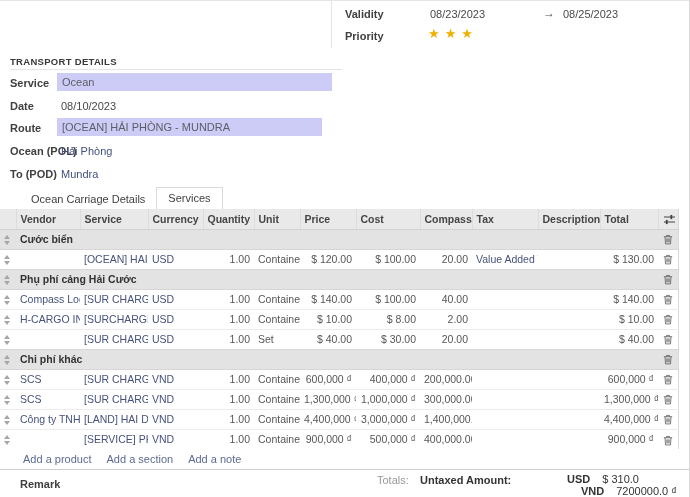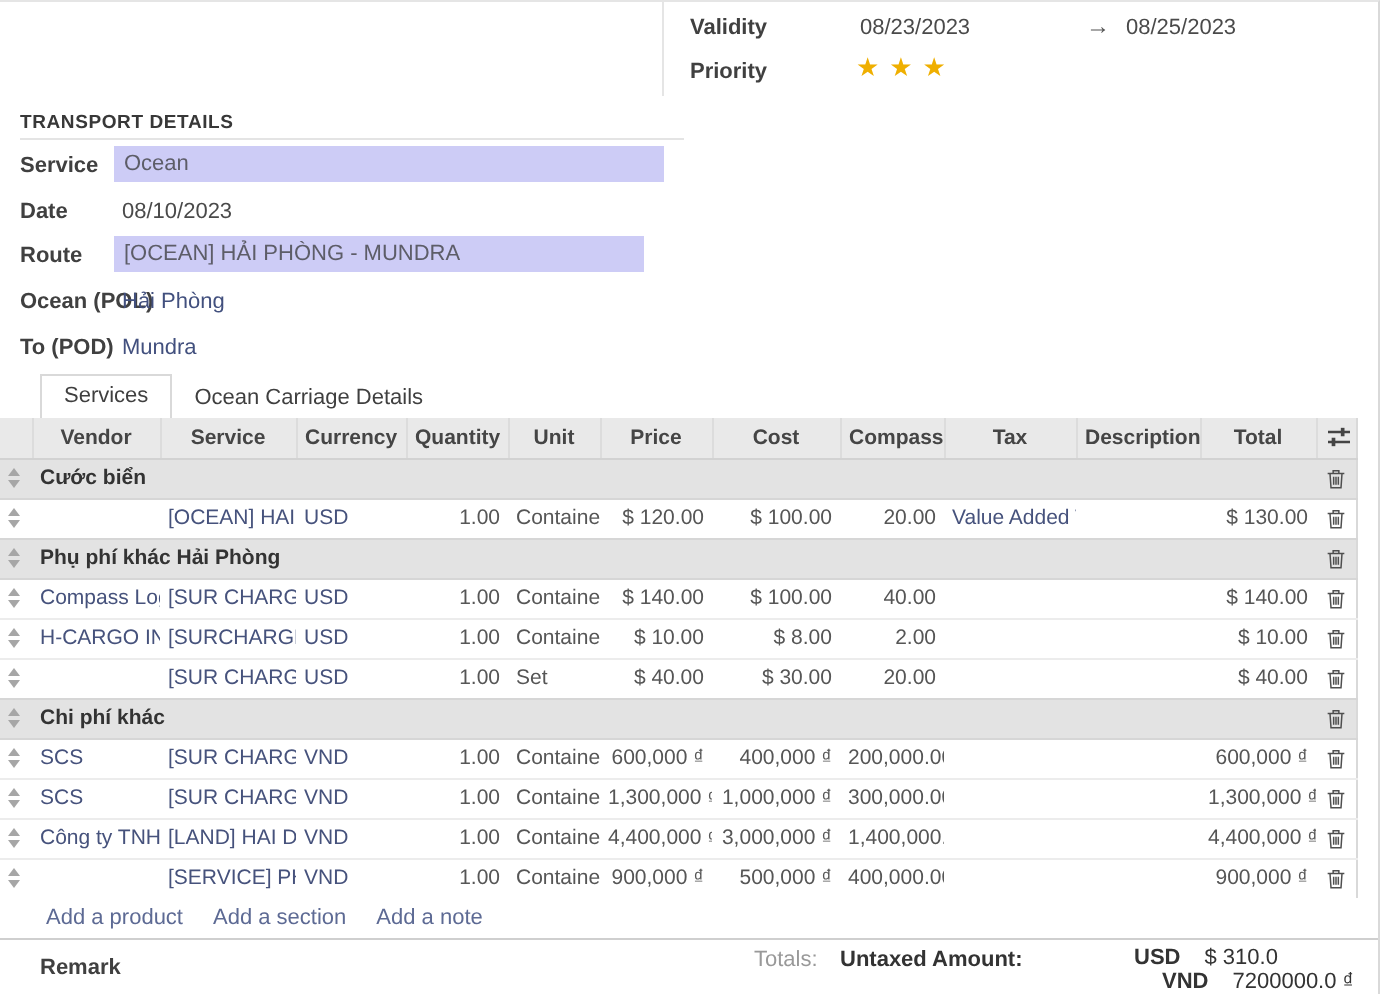--- a/index.html
+++ b/index.html
@@ -17,21 +17,21 @@
   .input-lav{left:57px;height:18px;background:#cdccf6;color:#5d5d68;line-height:18px;
              padding-left:5px;box-sizing:border-box;}
   
   .tabs{left:20px;top:186px;display:flex;align-items:flex-end;}
   .tab{height:22px;line-height:21px;padding:0 11px;color:#3f3f3f;cursor:pointer;}
   .tab.active{border:1px solid #d9d9d9;border-bottom:1px solid #fff;background:#fff;}
   
   table.grid{position:absolute;left:0;top:208px;width:678px;border-collapse:collapse;
              table-layout:fixed;font-size:10.5px;border-right:1px solid #d9d9d9;}
   .grid th,.grid td{height:20px;padding:0 4px;overflow:hidden;white-space:nowrap;box-sizing:border-box;}
-  .grid thead th{background:#e9e9e9;font-weight:700;color:#454545;text-align:center;
+  .grid thead th{background:#e9e9e9;font-weight:700;color:#454545;text-align:left;
                  border-right:1px solid #dcdcdc;border-bottom:1px solid #d2d2d2;}
   .grid thead th:last-child{border-right:none;}
   .grid tr.item td{border-top:1px solid #ececec;color:#565656;background:#fff;}
   .grid tr.item td.nv{color:#46527c;}
   .grid tr.sec td{background:#e3e3e3;border-top:1px solid #d6d6d6;border-bottom:1px solid #d6d6d6;}
   .grid td.st{font-weight:700;color:#333;}
   .n{text-align:right;}
   .h-td{padding:0 0 0 5px;}
   .t-td{padding:0 2px;text-align:center;}
   .grip{display:inline-block;vertical-align:middle;}
@@ -85,22 +85,22 @@
   <span class="abs lbl" style="left:10px;top:121px">Route</span>
   <div class="abs input-lav" style="top:117px;width:265px">[OCEAN] HẢI PHÒNG - MUNDRA</div>
 
   <span class="abs lbl" style="left:10px;top:144px">Ocean (POL)</span>
   <span class="abs navy" style="left:61px;top:144px">Hải Phòng</span>
 
   <span class="abs lbl" style="left:10px;top:167px">To (POD)</span>
   <span class="abs navy" style="left:61px;top:167px">Mundra</span>
 
   <div class="abs tabs">
+    <div class="tab">Ocean Carriage Details</div>
     <div class="tab active">Services</div>
-    <div class="tab">Ocean Carriage Details</div>
   </div>
 
   <table class="grid">
     <colgroup>
       <col style="width:16px">
         <col style="width:64px">
         <col style="width:68px">
         <col style="width:55px">
       <col style="width:51px">
         <col style="width:46px">
@@ -151,21 +151,21 @@
         <td class="n">20.00</td>
         <td class="nv">Value Added Ta...</td>
         <td></td>
         <td class="n">$ 130.00</td>
         <td class="t-td"><svg class="ti">
               <use href="#i-trash"></use>
             </svg></td>
       </tr>
       <tr class="sec">
         <td class="h-td"><span class="grip"></span></td>
-        <td class="st" colspan="11">Phụ phí khác Hải Phòng</td>
+        <td class="st" colspan="11">Phụ phí cảng Hải Cước</td>
         <td class="t-td"><svg class="ti">
               <use href="#i-trash"></use>
             </svg></td>
       </tr>
       <tr class="item">
         <td class="h-td"><span class="grip"></span></td>
         <td class="nv">Compass Logist...</td>
         <td class="nv">[SUR CHARGE] ...</td>
         <td class="nv">USD</td>
         <td class="n">1.00</td>

